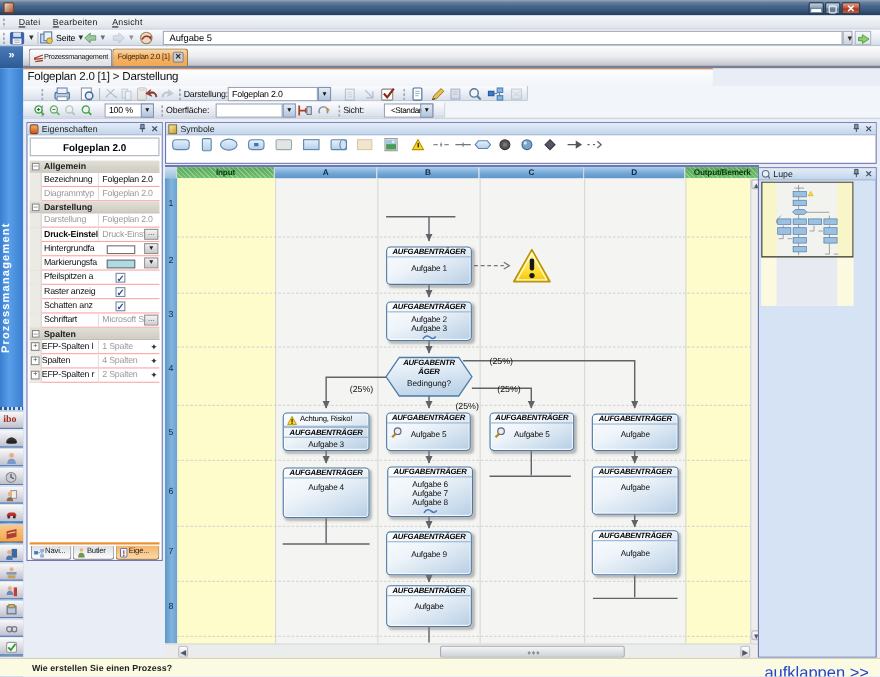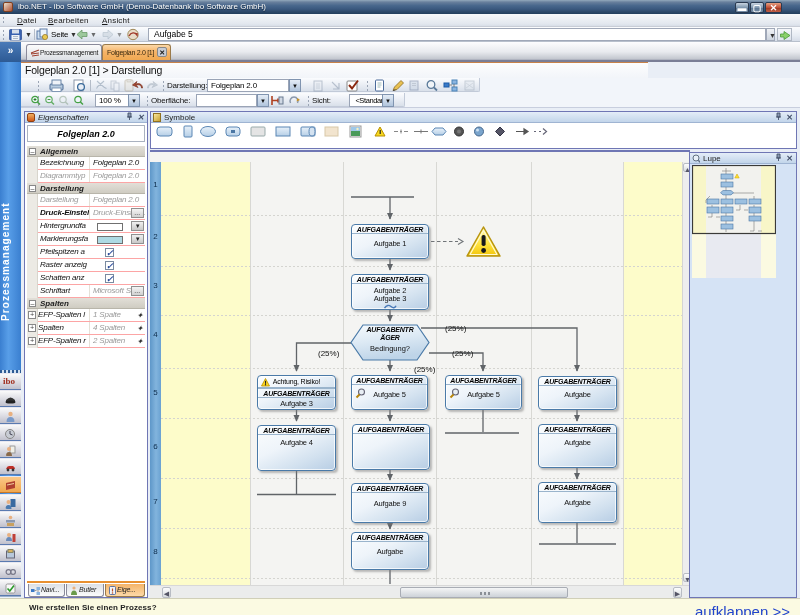--- a/index.html
+++ b/index.html
@@ -56,21 +56,21 @@
 .sbtn { position:absolute; left:0; width:21px; height:17px; background:linear-gradient(180deg,#fafafa,#d8d8e0 60%,#c0c0cc); border-top:1px solid #e8e8f0; border-bottom:1px solid #5a7ab0; }
 .sico { position:absolute; left:5px; top:3px; width:11px; height:11px; border-radius:2px; }
 
 .panel { position:absolute; border:1px solid #6f76b4; background:#fff; }
 .phead { position:absolute; left:0; top:0; right:0; height:11px; background:linear-gradient(180deg,#e4edf8,#c2d5ea); border-bottom:1px solid #9fb4d2; font-size:8px; line-height:11px; color:#222; }
 .phead .pico { position:absolute; left:2px; top:1px; width:8px; height:9px; }
 .phead .ptxt { position:absolute; left:13px; top:0; }
 .phead .pin { position:absolute; right:14px; top:0px; color:#44506a; font-size:8px; }
 .phead .px { position:absolute; right:3px; top:0px; color:#44506a; font-size:8px; font-weight:bold; }
 
-#proppanel { left:24px; top:111px; width:124px; height:487px;font-style:italic; }
+#proppanel { left:24px; top:111px; width:124px; height:399px; }
 #proptitle { position:absolute; left:2px; top:13px; width:118px; height:17px; background:#fff; border:1px solid #aab2c0; font-weight:bold; font-size:9px; text-align:center; line-height:16px; }
 #propgrid { position:absolute; left:2px; top:34px; width:118px; }
 .pgroup { position:relative; height:11px; background:linear-gradient(180deg,#e2dfd8,#cfccc2); border-bottom:1px solid #b8b5aa; font-size:8px; font-weight:bold; line-height:11px; color:#222; }
 .pgroup .pm { position:absolute; left:2px; top:2px; width:7px; height:7px; background:#fff; border:1px solid #888; font-size:7px; line-height:5px; text-align:center; font-weight:normal; color:#444;}
 .pgroup .gt { margin-left:13px; }
 .prow { position:relative; height:13px; border-bottom:1px solid #fca5a5; font-size:8px; line-height:12px; color:#111; letter-spacing:-0.2px; }
 .prow .lb { position:absolute; left:13px; top:0; width:49px; overflow:hidden; white-space:nowrap; }
 .prow .vl { position:absolute; left:62px; top:0; width:56px; border-left:1px solid #e4e1d8; padding-left:3px; overflow:hidden; white-space:nowrap; }
 .prow .gut { position:absolute; left:0; top:0; width:11px; height:13px; background:#eceae4; border-right:1px solid #d8d5cc; }
 .gray { color:#9a9a9a; }
@@ -115,21 +115,20 @@
 
 #statusbar { left:0px; top:598px; width:800px; height:17px; background:#fbfae2; border-top:1px solid #d0cfb8; }
 #statusbar .stext { position:absolute; left:29px; top:4px; font-weight:bold; font-size:8px; letter-spacing:0.1px; color:#222; }
 #statusbar .slink { position:absolute; right:10px; top:4px; font-size:15px; color:#2244cc; text-decoration:underline; }
 </style>
 </head>
 <body>
 
 <div id="titlebar" class="abs">
   <div class="ticon"></div>
-  <div class="ttext">ibo.NET - ibo Software GmbH (Demo-Datenbank ibo Software GmbH)</div>
 </div>
 <div id="btn-min" class="winbtn">
     <span>▬</span>
   </div>
 <div id="btn-max" class="winbtn">
     <span>▢</span>
   </div>
 <div id="btn-close" class="winbtn">
     <span>✕</span>
   </div>
@@ -561,20 +560,29 @@
     <g stroke="#667" stroke-width="1.2" fill="none">
           <path d="M383 7.5 h2 m3 0 h2"></path>
           <path d="M392 4.5 l3.5 3 l-3.5 3"></path>
         </g>
   </svg>
   </div>
 </div>
 
 <div id="grid" class="abs">
   <div id="gridtop"></div>
+  <div id="ghead">
+    <div class="gh" style="left:0;width:11px;background:linear-gradient(180deg,#cfe0ef,#9cc0dd);"></div>
+    <div class="gh ghgreen" style="left:11px;width:89px;">Input</div>
+    <div class="gh ghblue" style="left:100px;width:93px;">A</div>
+    <div class="gh ghblue" style="left:193px;width:93px;">B</div>
+    <div class="gh ghblue" style="left:286px;width:95px;">C</div>
+    <div class="gh ghblue" style="left:381px;width:92px;">D</div>
+    <div class="gh ghgreen" style="left:473px;width:67px;border-right:none;">Output/Bemerk</div>
+  </div>
 
   <div class="gcol yell" style="left:11px;width:89px;"></div>
   <div class="gcol yell" style="left:473px;width:67px;"></div>
   <div id="rowhead"></div>
 
   <div class="vline" style="left:100px;"></div>
   <div class="vline" style="left:193px;"></div>
   <div class="vline" style="left:286px;"></div>
   <div class="vline" style="left:381px;"></div>
   <div class="vline" style="left:473px;"></div>
@@ -717,20 +725,23 @@
     <div class="fhead">AUFGABENTRÄGER</div>
     <div class="fbody" style="top:14px;">Aufgabe</div>
   </div>
 
   <div class="fbox" style="left:107px;top:275px;width:79px;height:46px;">
     <div class="fhead">AUFGABENTRÄGER</div>
     <div class="fbody" style="top:13px;">Aufgabe 4</div>
   </div>
   <div class="fbox" style="left:202px;top:274px;width:78px;height:46px;">
     <div class="fhead">AUFGABENTRÄGER</div>
+    <div class="fbody" style="top:12px;">Aufgabe 6<br>Aufgabe 7<br>Aufgabe 8<br><svg width="14" height="6" style="vertical-align:-1px;">
+          <path d="M1.5 4.2 C3.5 0.8,6 0.8,8 2.6 C10 4.4,12 4.2,13 1.8" stroke="#4a7ab8" fill="none" stroke-width="1.4"></path>
+        </svg></div>
   </div>
   <div class="fbox" style="left:388px;top:274px;width:79px;height:44px;">
     <div class="fhead">AUFGABENTRÄGER</div>
     <div class="fbody" style="top:14px;">Aufgabe</div>
   </div>
 
   <div class="fbox" style="left:201px;top:333px;width:78px;height:40px;">
     <div class="fhead">AUFGABENTRÄGER</div>
     <div class="fbody" style="top:16px;">Aufgabe 9</div>
   </div>

